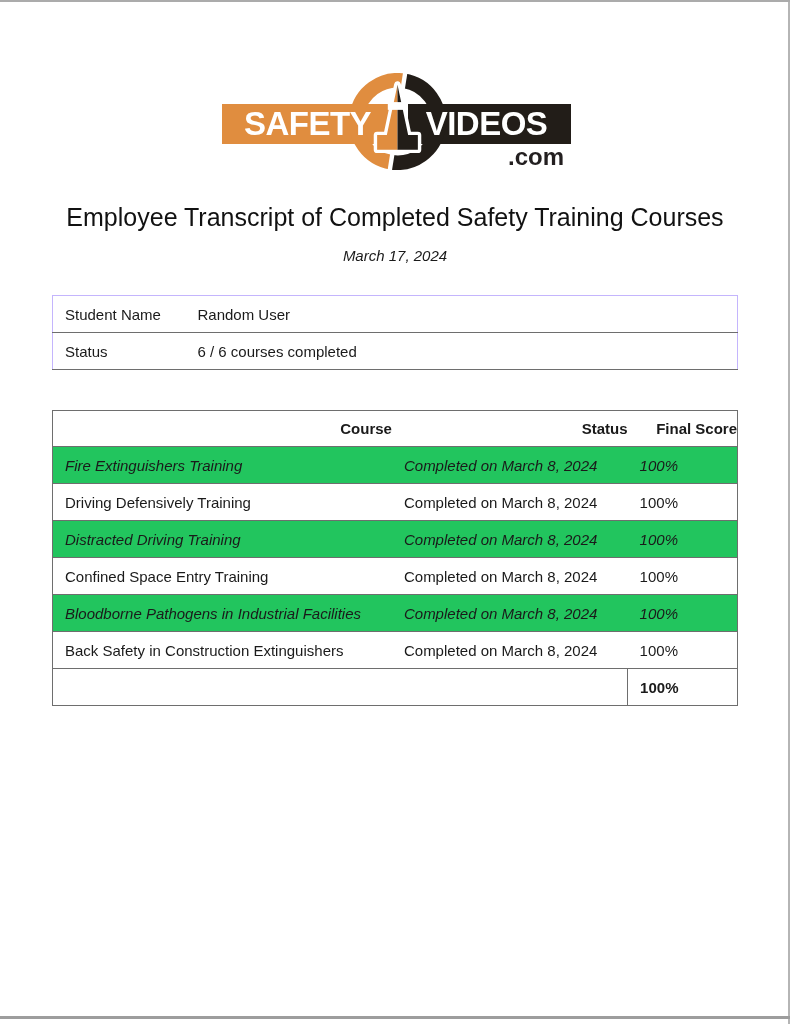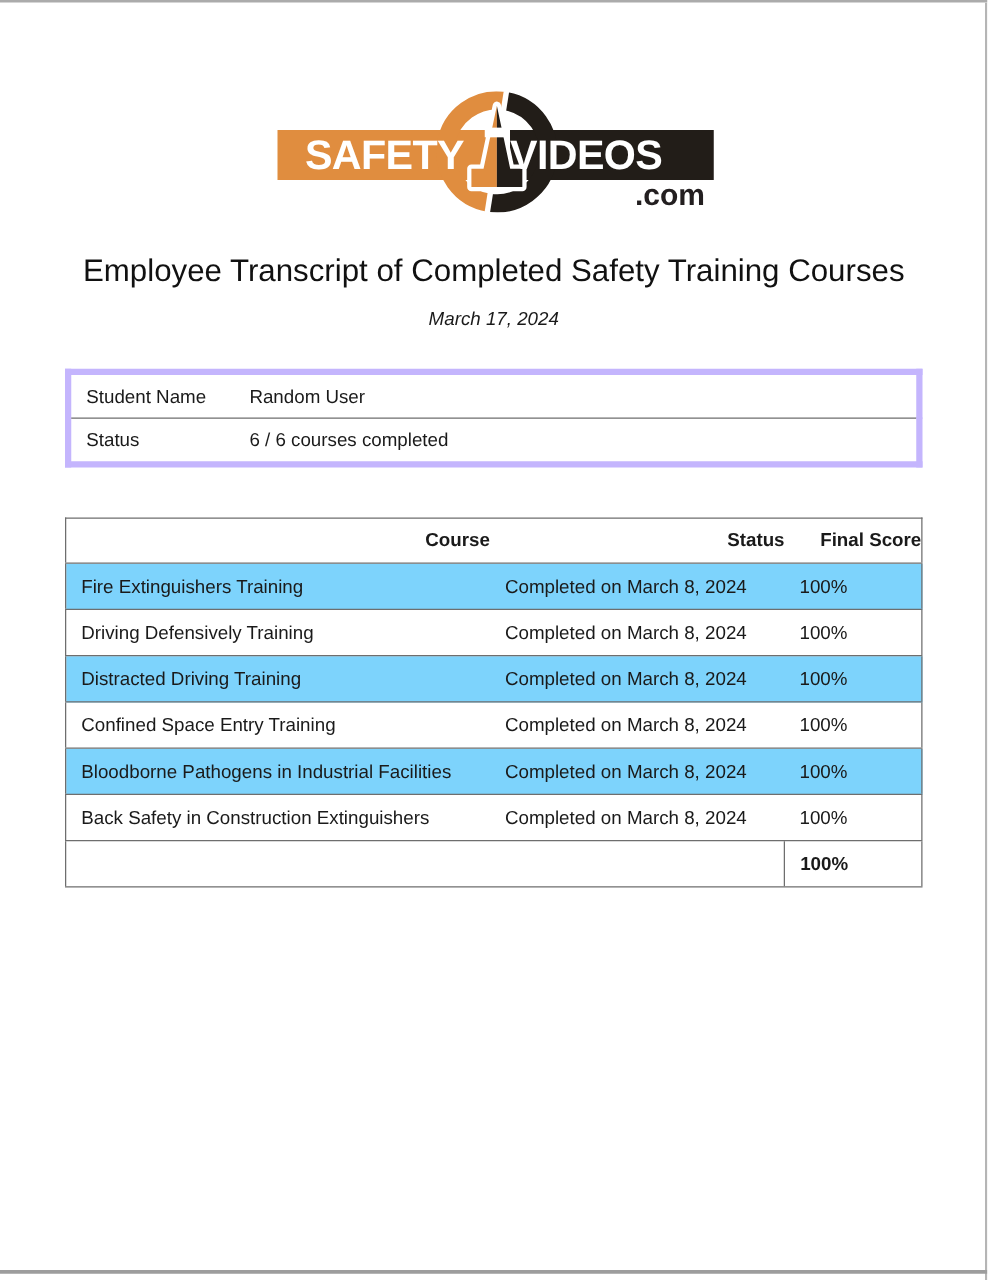--- a/index.html
+++ b/index.html
@@ -57,21 +57,21 @@
     z-index: 3;
     color: #ffffff;
     font-weight: bold;
     font-size: 33px;
     letter-spacing: -0.5px;
     line-height: 40px;
     top: 31px;
     height: 40px;
   }
   .logo-text.safety { left: 3px; width: 171px; text-align: center; }
-  .logo-text.videos { left: 189px; width: 157px; text-align: left; }
+  .logo-text.videos { left: 189px; width: 157px; text-align: center; }
   .logo-com {
     position: absolute; right: 7px; top: 72px;
     z-index: 3;
     color: #231f20;
     font-weight: bold;
     font-size: 24px;
     line-height: 24px;
   }
 
   
@@ -93,21 +93,21 @@
   }
 
   
   table {
     border-collapse: collapse;
     width: 686px;
     margin-left: 52px;
     font-size: 15px;
     color: #1a1a1a;
   }
-  .info-table { margin-top: 31px; border: 5px solid #c4b5fd; }
+  .info-table { margin-top: 31px; border: 1px solid #c4b5fd; }
   .info-table td {
     height: 37px;
     vertical-align: middle;
     padding-left: 12px;
     border-bottom: 1px solid #6e6e6e;
   }
   .info-table td.info-label { width: 133px; }
 
   .courses-table { margin-top: 40px; border: 1px solid #6e6e6e; }
   .courses-table th {
@@ -117,21 +117,21 @@
     padding-left: 12px;
     font-weight: bold;
     border-bottom: 1px solid #6e6e6e;
   }
   .courses-table td {
     height: 37px;
     vertical-align: middle;
     padding-left: 12px;
     border-bottom: 1px solid #6e6e6e;
   }
-  .courses-table tr.alt td { background: #7dd3fc; }
+  .courses-table tr.alt td { background: #22c55e; font-style: italic; }
   .col-course { width: 340px; }
   .col-status { width: 236px; }
   .col-score  { width: 110px; }
   .total-row td { background: #ffffff; }
   .total-row .total-score {
     border-left: 1px solid #6e6e6e;
     font-weight: bold;
   }
 </style>
 </head>

